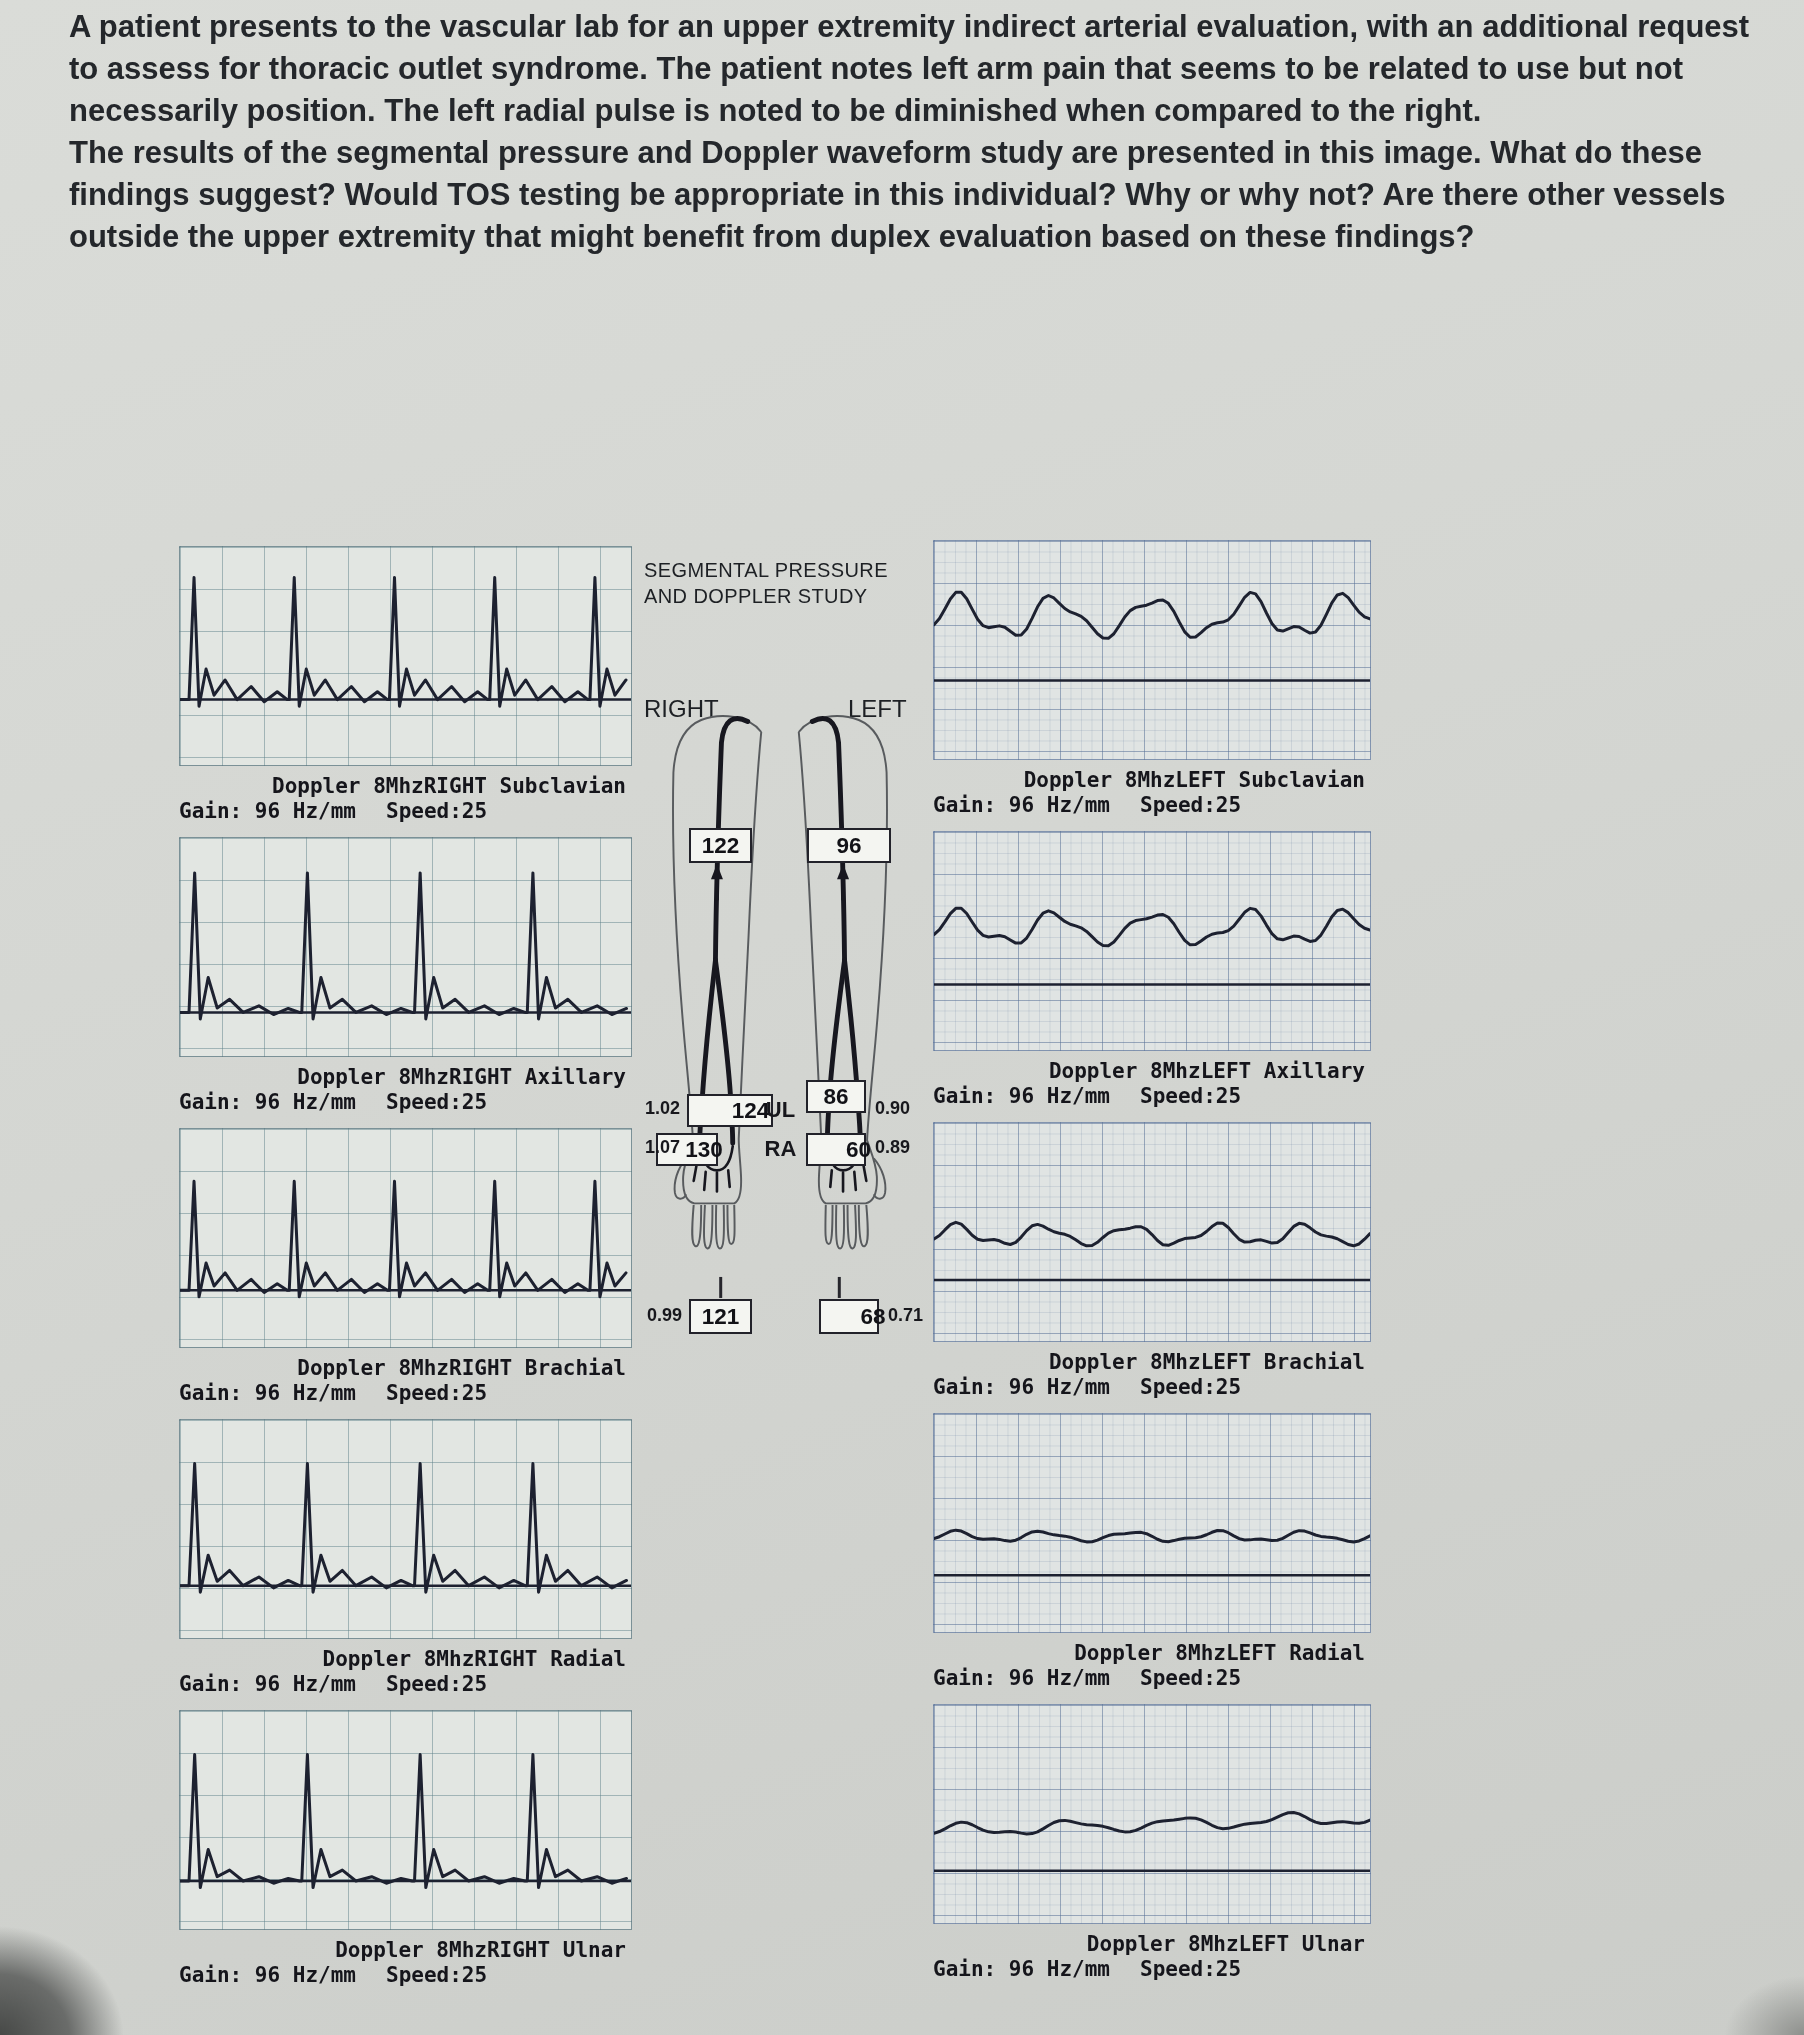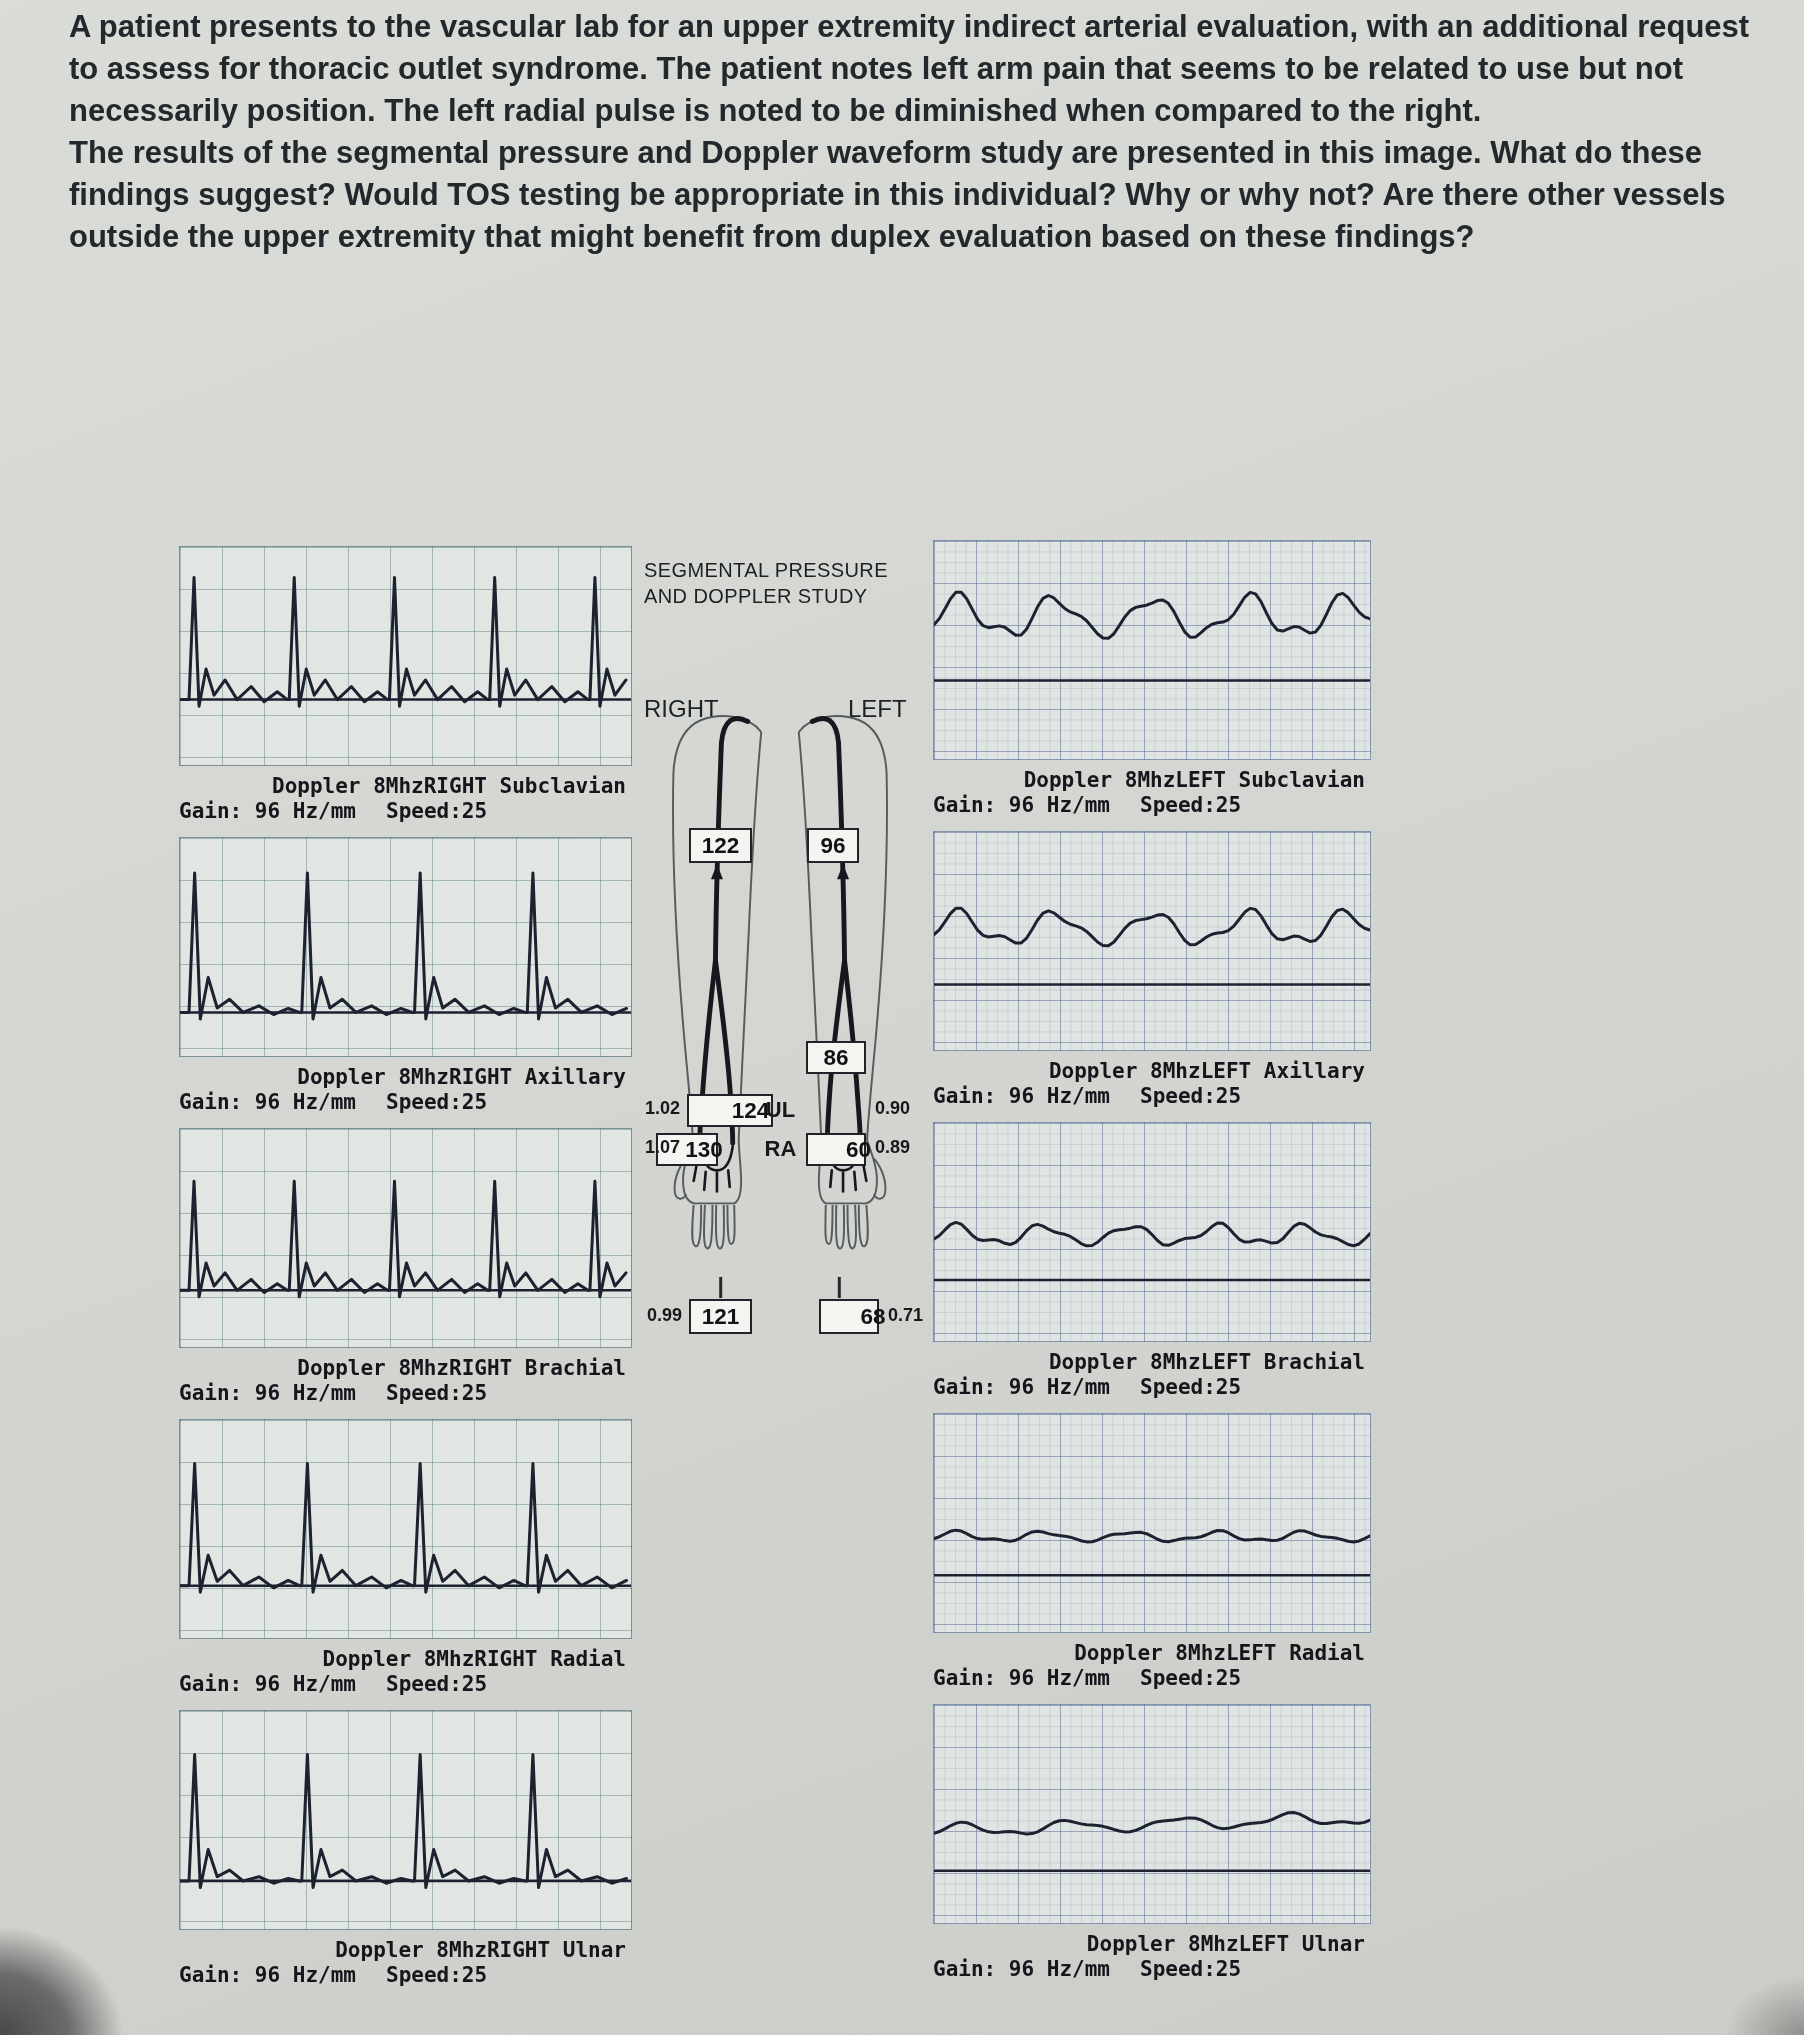--- a/index.html
+++ b/index.html
@@ -69,23 +69,23 @@
 
   .pbox{position:absolute;background:#f4f5f1;border:2.3px solid #22222a;
     display:flex;align-items:center;justify-content:center;
     font-weight:600;font-size:22.5px;color:#121217;box-sizing:border-box;}
   .ratio{position:absolute;width:57px;font-weight:700;font-size:18px;color:#17171c;}
   .ratio.ralign{text-align:right;}
   .seg-label{position:absolute;width:39px;text-align:center;
     font-weight:bold;font-size:22px;color:#17171c;}
 
   #box-r-upper{left:689px;top:828px;width:63px;height:35px;}
-  #box-l-upper{left:807px;top:828px;width:52px;height:35px;}
+  #box-l-upper{left:807px;top:828px;width:84px;height:35px;}
   #box-r-ul{left:687px;top:1094px;width:86px;height:33px;padding-left:41px;}
-  #box-l-ul{left:806px;top:1041px;width:60px;height:33px;}
+  #box-l-ul{left:806px;top:1080px;width:60px;height:33px;}
   #box-r-ra{left:656px;top:1133px;width:62px;height:33px;padding-left:34px;}
   #box-l-ra{left:806px;top:1133px;width:60px;height:33px;padding-left:45px;}
   #box-r-wrist{left:689px;top:1299px;width:63px;height:35px;}
   #box-l-wrist{left:819px;top:1299px;width:60px;height:35px;padding-left:48px;}
 
   #ratio-r-ul{left:623px;top:1098px;}
   #ratio-r-ra{left:623px;top:1137px;}
   #ratio-r-wrist{left:625px;top:1305px;}
   #ratio-l-ul{left:875px;top:1098px;text-align:left;}
   #ratio-l-ra{left:875px;top:1137px;text-align:left;}

